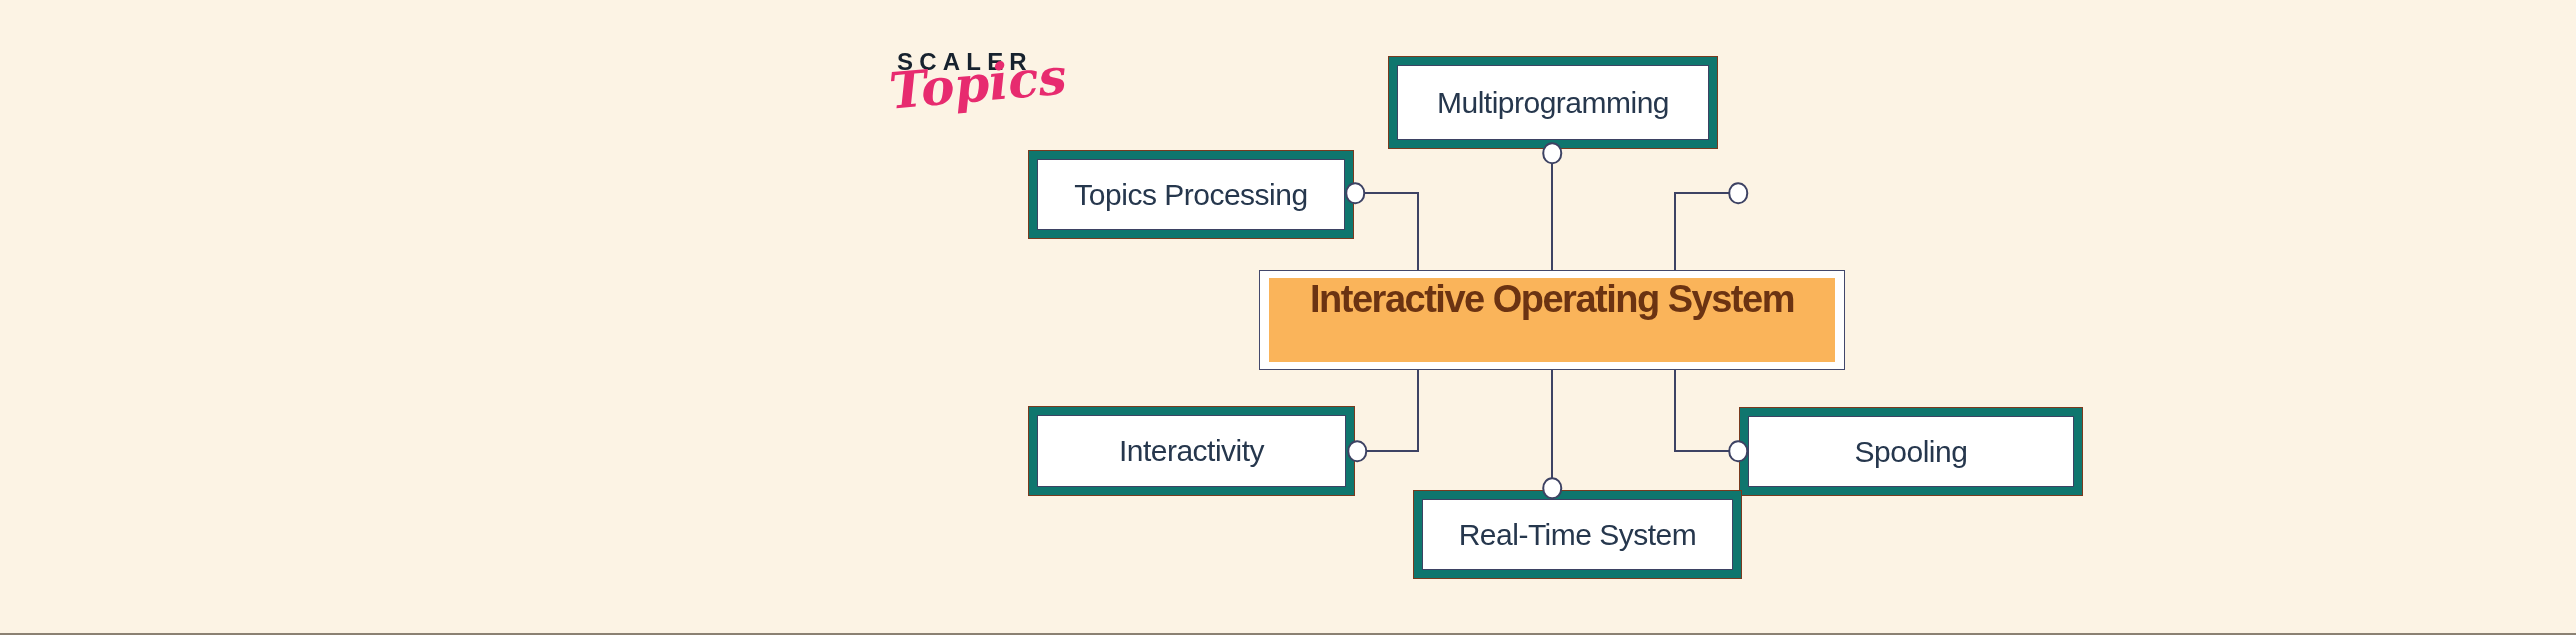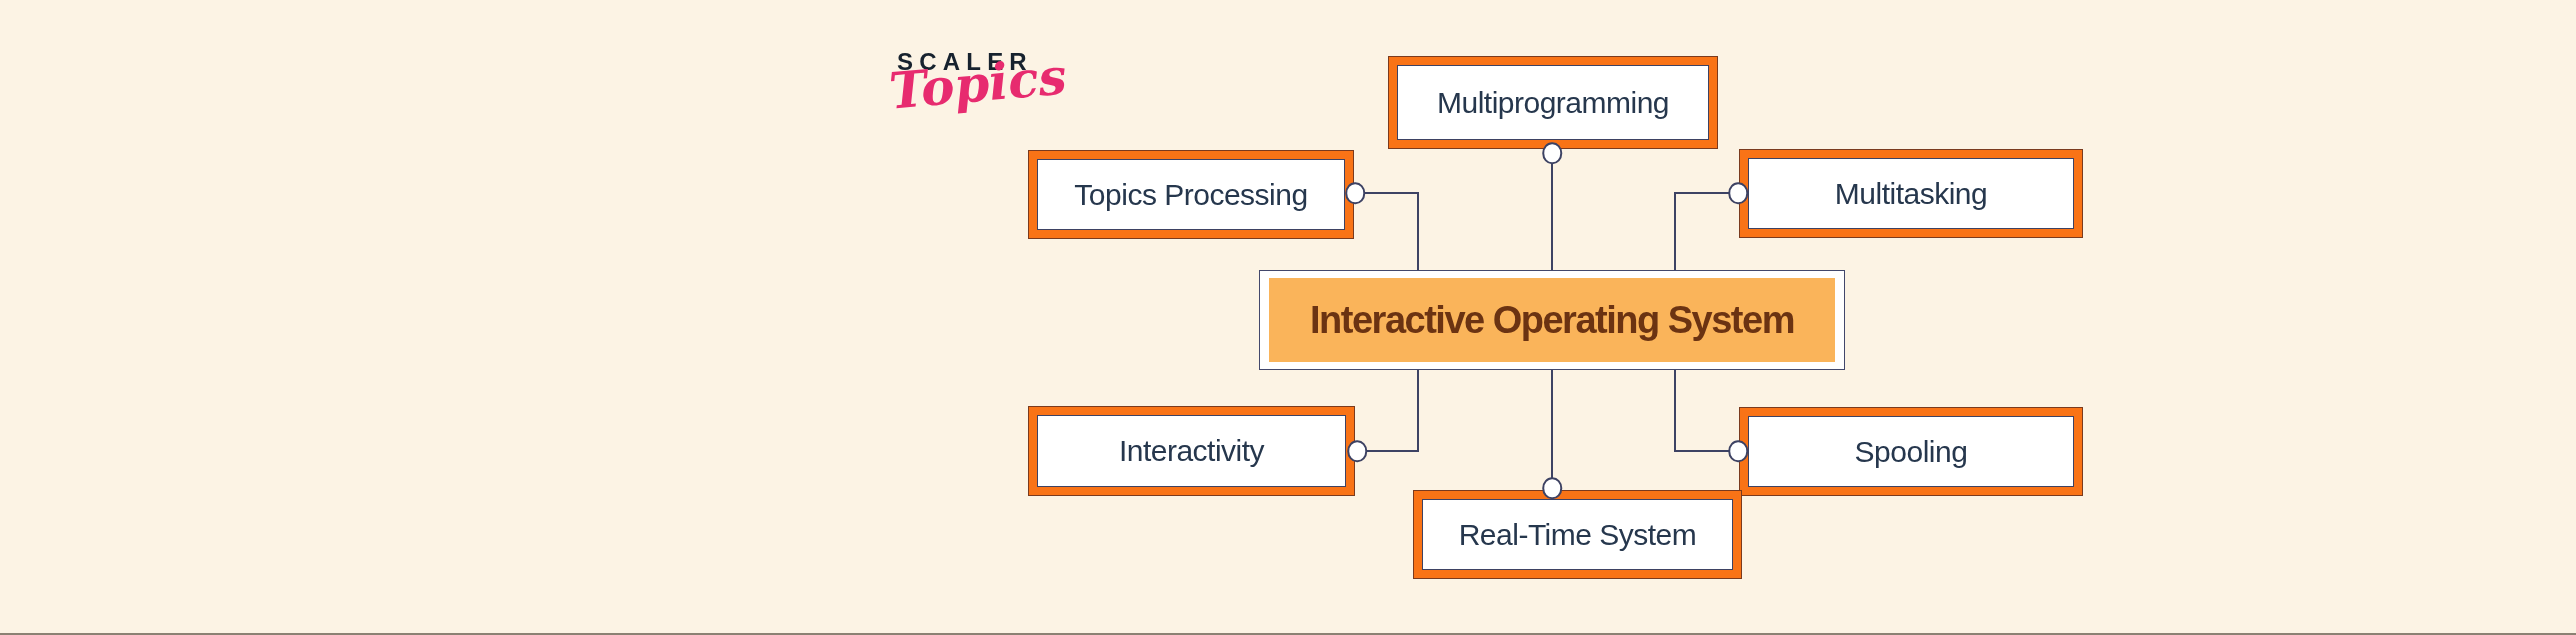--- a/index.html
+++ b/index.html
@@ -34,21 +34,21 @@
   }
   .dot {
     position: absolute; width: 15.5px; height: 17.5px;
     background: #FFFFFF; border: 2.1px solid #3D4263; border-radius: 50%;
     transform: translate(-50%, -50%); z-index: 3;
   }
 
   
   .node {
     position: absolute; box-sizing: border-box;
-    background: #f97316; border: 1.5px solid #7A3A1E;
+    background: #0f766e; border: 1.5px solid #7A3A1E;
     padding: 8.2px; z-index: 2;
   }
   .node-inner {
     width: 100%; height: 100%; box-sizing: border-box;
     background: #FFFFFF; border: 1.5px solid #3D4263;
     display: flex; align-items: center; justify-content: center;
   }
   .node-label {
     font-size: 30px; letter-spacing: -0.5px; color: #26374D;
     white-space: nowrap;
@@ -57,21 +57,21 @@
   
   .central {
     position: absolute; box-sizing: border-box;
     left: 1259px; top: 270px; width: 586px; height: 100px;
     background: #FFFFFF; border: 1.5px solid #42476B;
     padding: 6.7px 8.8px; z-index: 2;
   }
   .central-inner {
     width: 100%; height: 100%; box-sizing: border-box;
     background: #FAB45A;
-    display: flex; align-items: center; justify-content: center;
+    display: flex; justify-content: center;
   }
   .central-label {
     font-size: 38px; font-weight: bold; letter-spacing: -1.5px;
     color: #6B3312; white-space: nowrap;
   }
 
   
   .pos-multiprogramming { left: 1388px; top: 56px; width: 330px; height: 93px; }
   .pos-batch            { left: 1028px; top: 150px; width: 326px; height: 89px; }
   .pos-multitasking     { left: 1739px; top: 149px; width: 344px; height: 89px; }
@@ -112,25 +112,20 @@
       <span class="node-label">Multiprogramming</span>
     </div>
   </div>
 
   <div class="node pos-batch">
     <div class="node-inner">
       <span class="node-label">Topics Processing</span>
     </div>
   </div>
 
-  <div class="node pos-multitasking">
-    <div class="node-inner">
-      <span class="node-label">Multitasking</span>
-    </div>
-  </div>
 
   <div class="node pos-interactivity">
     <div class="node-inner">
       <span class="node-label">Interactivity</span>
     </div>
   </div>
 
   <div class="node pos-spooling">
     <div class="node-inner">
       <span class="node-label">Spooling</span>

